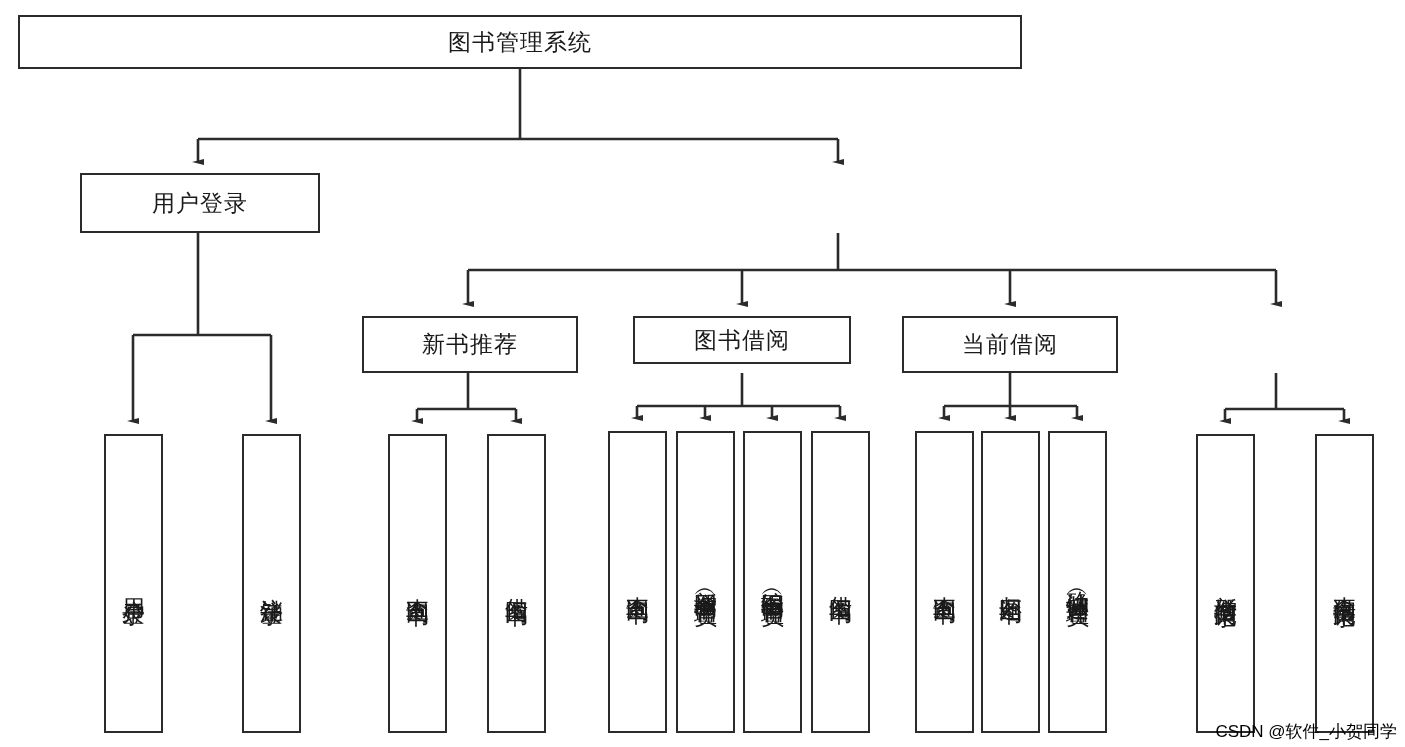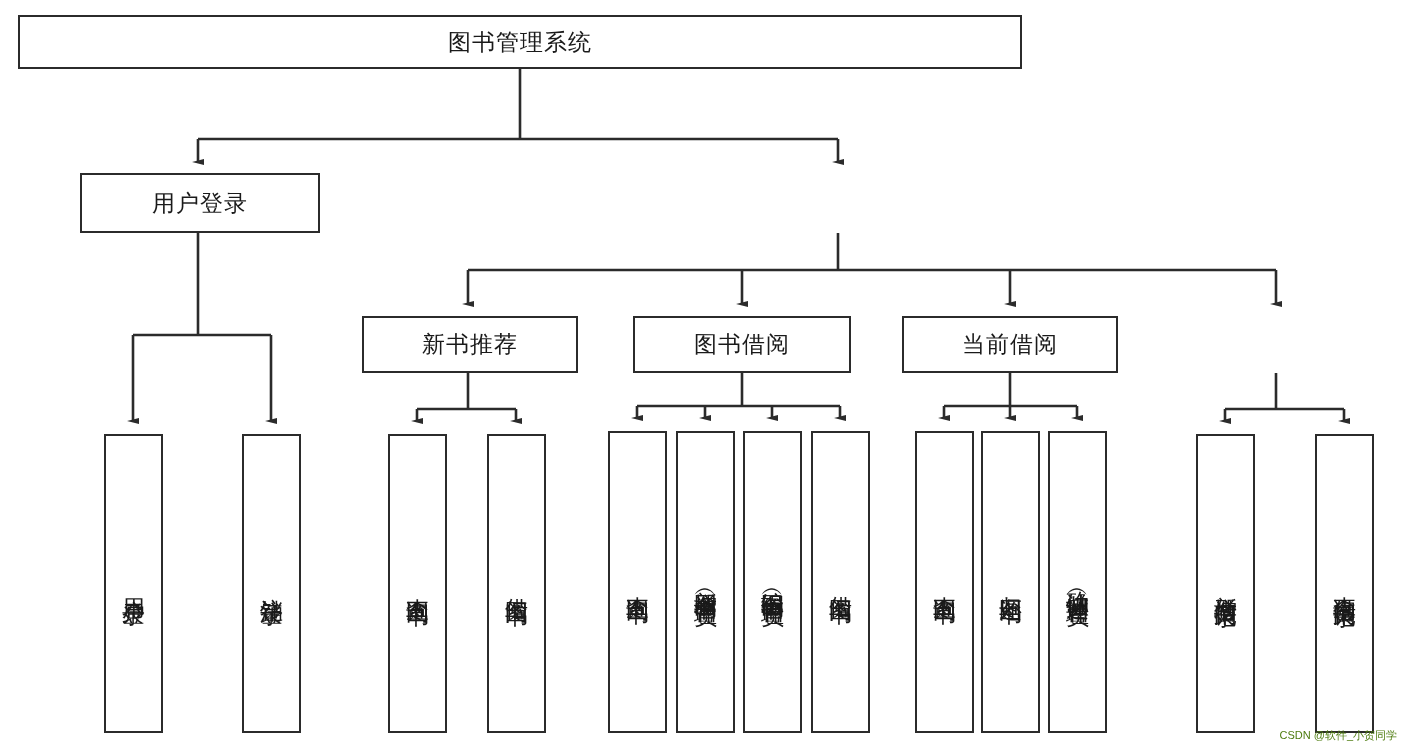--- a/index.html
+++ b/index.html
@@ -49,22 +49,22 @@
     left: 0;
     top: 0;
     width: 1405px;
     height: 747px;
     pointer-events: none;
   }
   .watermark {
     position: absolute;
     right: 8px;
     bottom: 4px;
-    font-size: 11px;
-    color: #4d7c0f;
+    font-size: 17px;
+    color: #000000;
     white-space: nowrap;
   }
 </style>
 </head>
 <body>
 
 <div id="canvas">
 
   <svg class="edges" viewBox="0 0 1405 747">
     <defs>
@@ -120,21 +120,21 @@
     <span>图书管理系统</span>
   </div>
 
   <div class="node horiz" style="left:80px; top:173px; width:240px; height:60px;">
     <span>用户登录</span>
   </div>
 
   <div class="node horiz" style="left:362px; top:316px; width:216px; height:57px;">
     <span>新书推荐</span>
   </div>
-  <div class="node horiz" style="left:633px; top:316px; width:218px; height:57px;">
+  <div class="node horiz" style="left:633px; top:316px; width:218px; height:48px;">
     <span>图书借阅</span>
   </div>
   <div class="node horiz" style="left:902px; top:316px; width:216px; height:57px;">
     <span>当前借阅</span>
   </div>
 
   <div class="node vert" style="left:104px; top:434px; width:59px; height:299px;">
     <span class="vtxt">用户登录</span>
   </div>
   <div class="node vert" style="left:242px; top:434px; width:59px; height:299px;">

